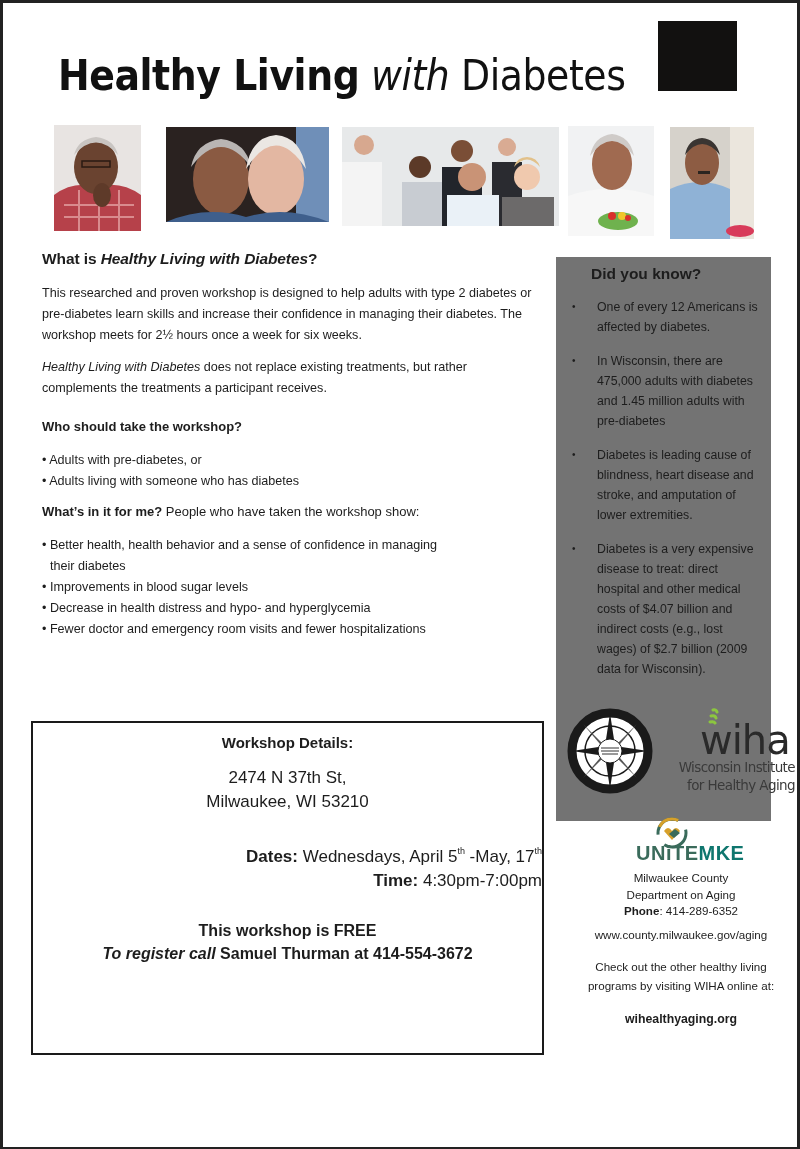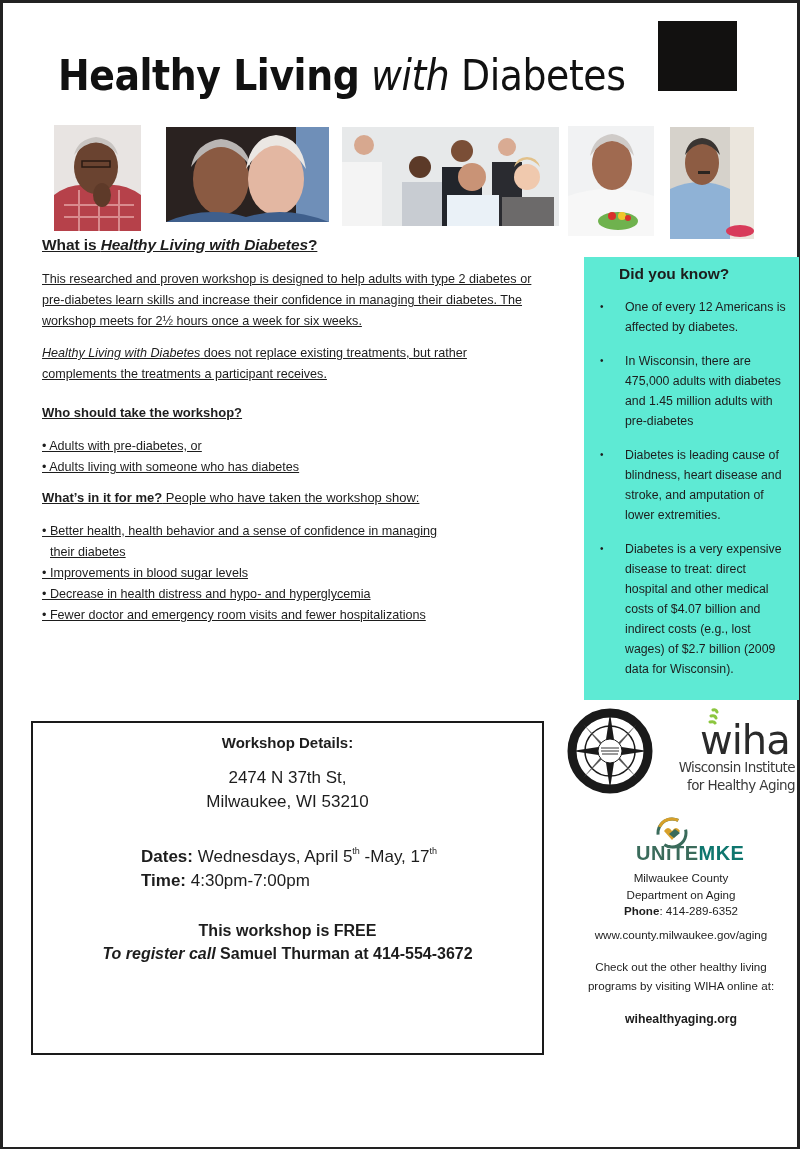--- a/index.html
+++ b/index.html
@@ -16,48 +16,48 @@
     transform: scaleX(0.88); transform-origin: left top;
   }
   .title b { font-weight: bold; }
   .title i { font-style: italic; font-weight: normal; }
   .title .light { font-weight: normal; }
   .black-box { position: absolute; left: 658px; top: 21px; width: 79px; height: 70px; background: #121110; }
 
   .photo { position: absolute; overflow: hidden; }
   .photo svg { width: 100%; height: 100%; display: block; }
 
-  .main { position: absolute; left: 42px; top: 234px; width: 500px; font-size: 12.6px; line-height: 21px; color: #1d1d1d; text-decoration: underline; }
+  .main { position: absolute; left: 42px; top: 248px; width: 500px; font-size: 12.6px; line-height: 21px; color: #1d1d1d; }
   .h-what { font-size: 15.5px; font-weight: bold; margin-bottom: 14px; letter-spacing: -0.1px; }
   .h-what i { font-style: italic; }
   .para { margin-bottom: 11px; }
   .para i { font-style: italic; }
   .h-sub { font-weight: bold; font-size: 13px; margin-top: 17px; margin-bottom: 13px; }
   .list { margin-bottom: 9px; }
   .list div { padding-left: 0; }
   .list .cont { padding-left: 8px; }
   .whats { font-size: 13px; margin-bottom: 13px; margin-top: 2px; }
   .whats b { font-weight: bold; }
 
   .dyk {
-    position: absolute; left: 584px; top: 257px; width: 215px; height: 443px;
-    background: #5eead4; padding: 8px 12px 0 16px; color: #1d1d1d;
+    position: absolute; left: 556px; top: 257px; width: 215px; height: 564px;
+    background: #737373; padding: 8px 12px 0 16px; color: #1d1d1d;
   }
   .dyk-title { font-size: 15.5px; font-weight: bold; margin-left: 19px; margin-bottom: 14px; }
   .dyk-item { display: flex; font-size: 12.3px; line-height: 20px; margin-bottom: 14px; }
   .dyk-bullet { width: 25px; flex-shrink: 0; font-size: 10px; }
 
   .details {
     position: absolute; left: 31px; top: 721px; width: 513px; height: 334px;
     border: 2.5px solid #1a1a1a; text-align: center; color: #1d1d1d;
   }
   .d-head { font-size: 15px; font-weight: bold; margin-top: 11px; }
   .d-loc { font-size: 17px; line-height: 24px; margin-top: 15px; }
   .d-loc b, .d-dates b { font-weight: bold; }
-  .d-dates { font-size: 17px; line-height: 24px; margin-top: 25px; text-align: left; padding-left: 108px; }
+  .d-dates { font-size: 17px; line-height: 24px; margin-top: 25px; text-align: right; padding-left: 108px; }
   .d-dates sup { font-size: 9px; vertical-align: 8px; }
   .d-free { font-size: 16px; font-weight: bold; margin-top: 26px; line-height: 23px; }
   .d-reg { font-size: 16px; font-weight: bold; line-height: 23px; }
   .d-reg i { font-style: italic; }
 
   .logos { position: absolute; left: 565px; top: 708px; width: 230px; height: 160px; }
   .wiha-word { position: absolute; left: 700px; top: 717px; font-size: 40px; color: #2a2a2a; letter-spacing: -1px; font-family: "DejaVu Sans", sans-serif; }
   .wiha-sub { position: absolute; left: 660px; top: 758px; width: 135px; text-align: right; font-size: 13.5px; line-height: 18px; color: #3a3a3a; font-family: "DejaVu Sans", sans-serif; letter-spacing: -0.6px; }
   .unite { position: absolute; left: 636px; top: 842px; font-size: 20px; font-weight: bold; letter-spacing: 0.5px; }
   .unite .u1 { color: #3a6b5b; }

